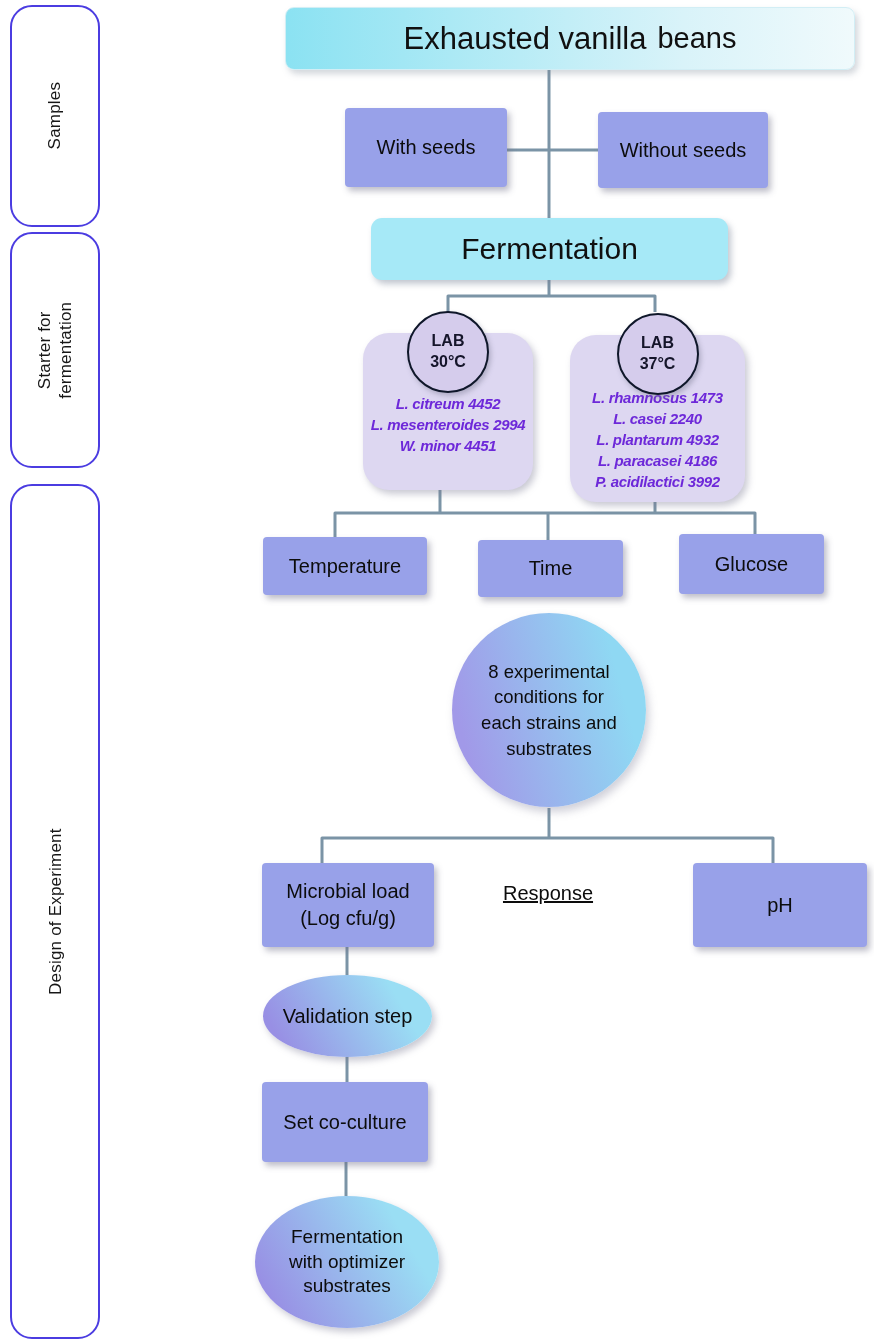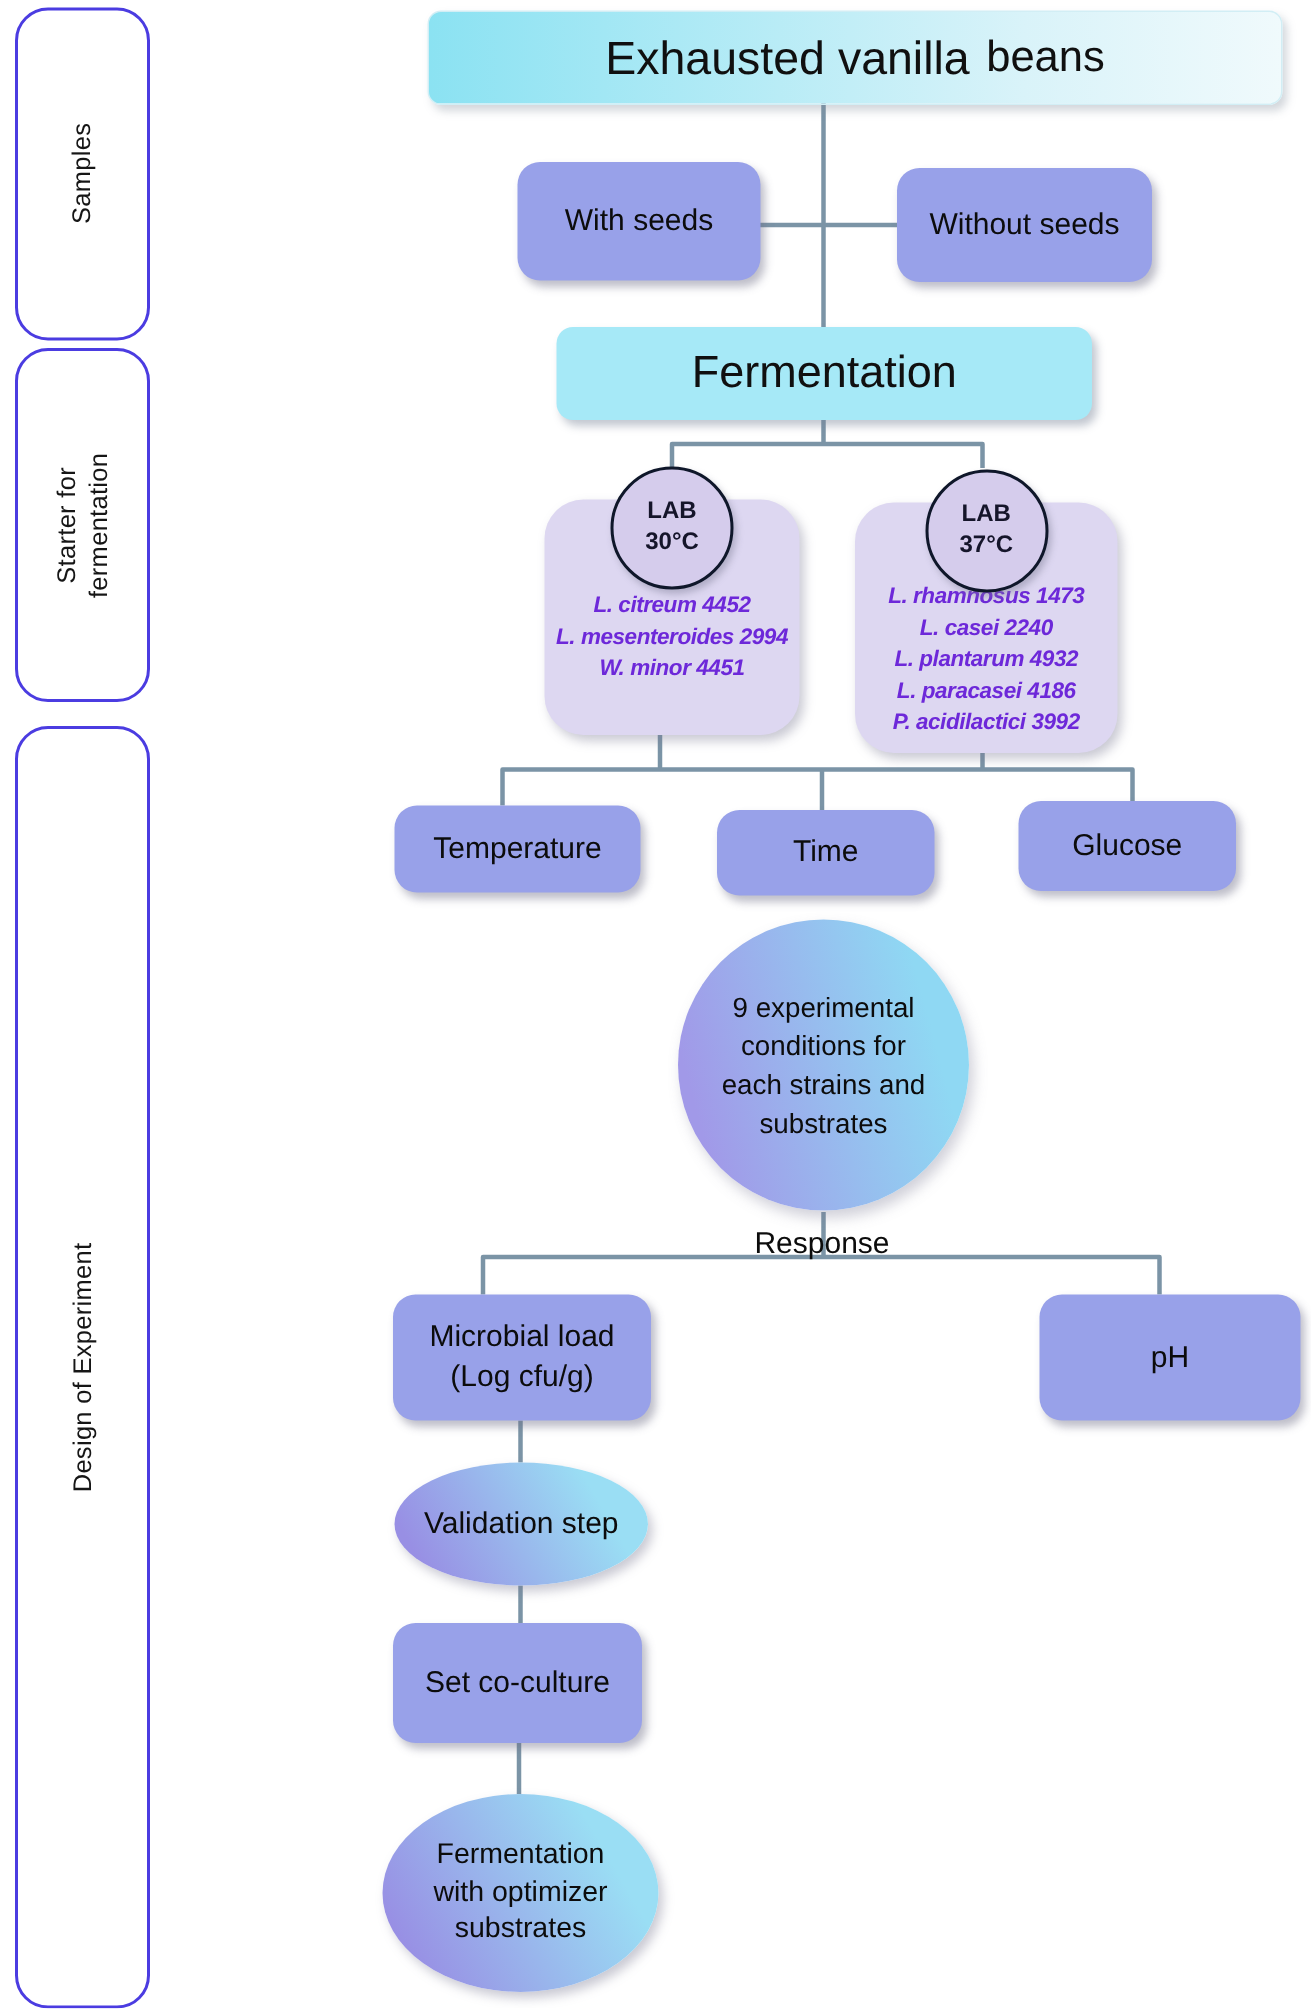--- a/index.html
+++ b/index.html
@@ -20,21 +20,21 @@
   .side-label.wrap { white-space:normal; width:118px; }
   
   .wires { position:absolute; left:0; top:0; z-index:1; }
   .wires path { stroke:#7b94a6; stroke-width:3; fill:none; stroke-linejoin:round; }
   
   .node {
     position:absolute; display:flex; align-items:center; justify-content:center;
     text-align:center; color:#0c0c0c; z-index:2;
   }
   .pill {
-    background:#98a1e9; border-radius:15px; font-size:20px;
+    background:#98a1e9; border-radius:4px; font-size:20px;
     box-shadow:3px 4px 6px rgba(110,110,135,.45);
   }
   .banner {
     background:linear-gradient(90deg,#8be2f2 0%,#d9f3f9 70%,#f0fafc 100%);
     border:1px solid #d2eef5; border-radius:9px; font-size:31px;
     box-shadow:3px 4px 6px rgba(130,140,155,.35); color:#101010;
   }
   .banner .part2 { font-size:29px; margin-left:11px; }
   .cyanbox {
     background:#a6e9f7; border-radius:11px; font-size:30px; color:#101010;
@@ -156,27 +156,27 @@
     <span>Temperature</span>
   </div>
   <div class="node pill" style="left:679px; top:534px; width:145px; height:60px;">
     <span>Glucose</span>
   </div>
   <div class="node pill" style="left:478px; top:540px; width:145px; height:57px;">
     <span>Time</span>
   </div>
 
   <div class="node big-circle stack" style="left:452px; top:613px; width:194px; height:194px;">
-    <span>9 experimental</span>
+    <span>8 experimental</span>
     <span>conditions for</span>
     <span>each strains and</span>
     <span>substrates</span>
   </div>
 
-  <div class="node label-plain" style="left:488px; top:816px; width:120px; height:26px;">Response</div>
+  <div class="node label-plain" style="left:488px; top:880px; width:120px; height:26px;text-decoration:underline;">Response</div>
 
   <div class="node pill stack" style="left:262px; top:863px; width:172px; height:84px; line-height:1.35;">
     <span>Microbial load</span>
     <span>(Log cfu/g)</span>
   </div>
   <div class="node pill" style="left:693px; top:863px; width:174px; height:84px;">
     <span>pH</span>
   </div>
 
   <div class="node ellipse" style="left:263px; top:975px; width:169px; height:82px;">

